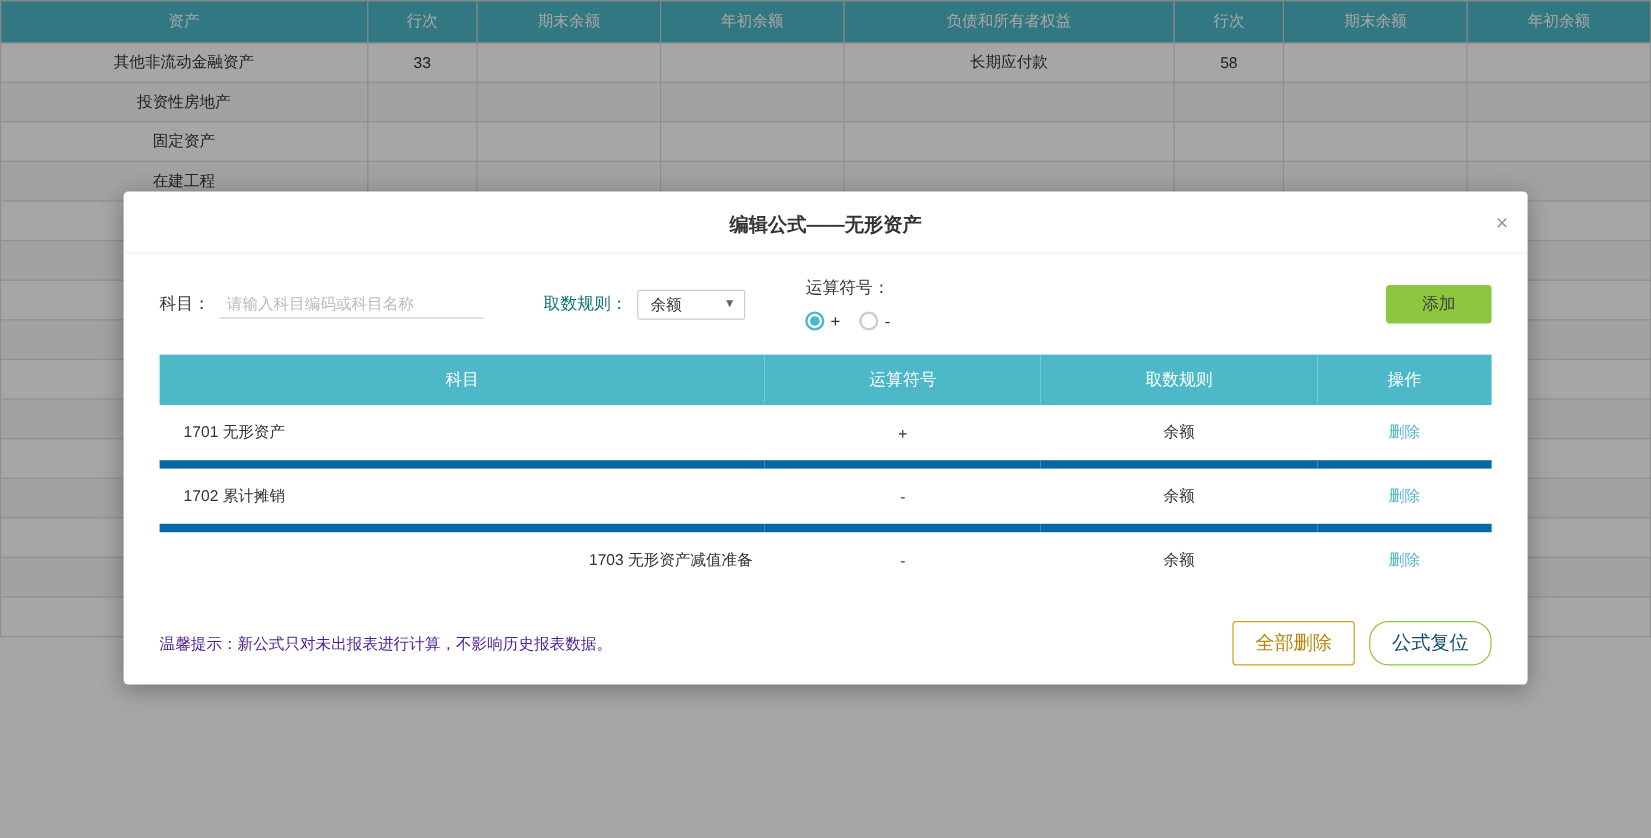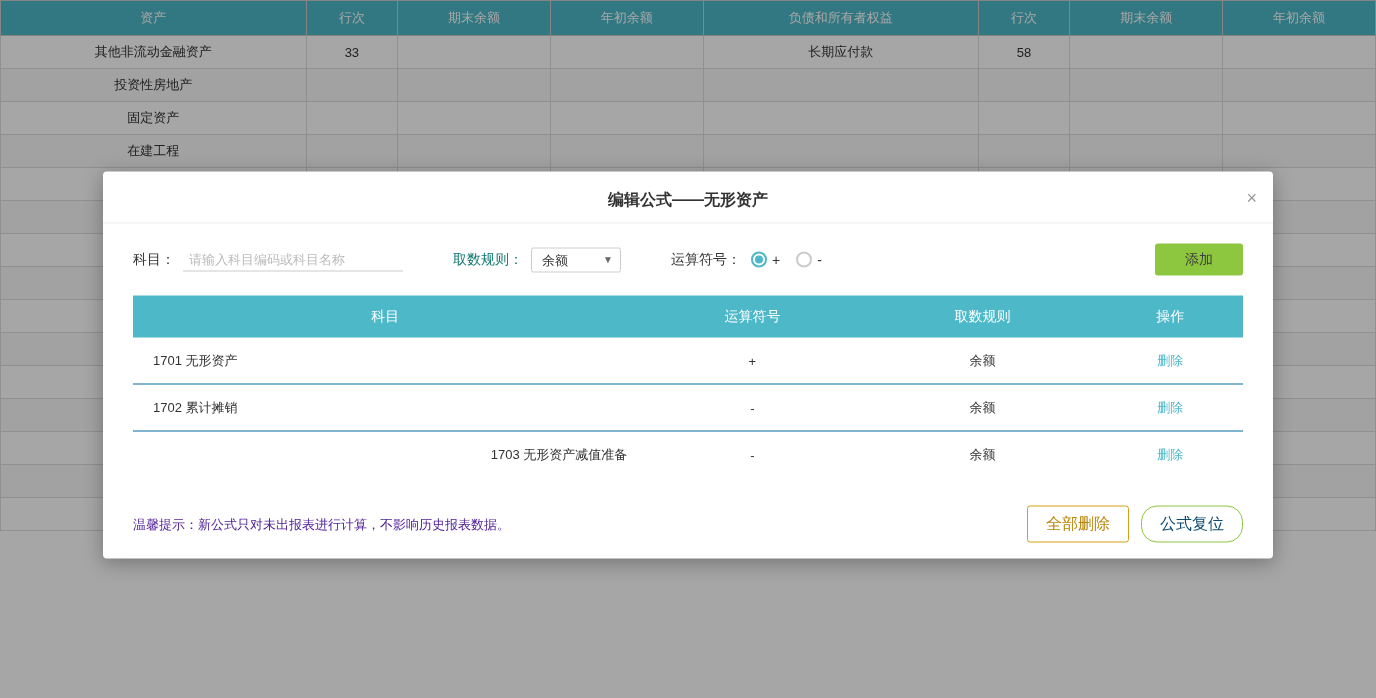--- a/index.html
+++ b/index.html
@@ -169,20 +169,21 @@
       pointer-events: none;
       color: #666;
       font-size: 10px;
     }
 
     .radio-section {
       display: flex;
       align-items: center;
       margin-left: 50px;
       gap: 10px;
+      flex-direction: column;
     }
 
     .radio-label {
       color: #333;
       font-size: 14px;
       white-space: nowrap;
     }
 
     .radio-group {
       display: flex;
@@ -255,21 +256,21 @@
     .data-table thead th {
       color: #fff;
       font-size: 14px;
       font-weight: normal;
       padding: 12px 10px;
       text-align: center;
       border: none;
     }
 
     .data-table tbody tr {
-      border-bottom: 1px solid #0369a1;
+      border-bottom: 7px solid #0369a1;
     }
 
     .data-table tbody tr:last-child {
       border-bottom: none;
     }
 
     .data-table tbody td {
       padding: 14px 10px;
       text-align: center;
       font-size: 13px;

